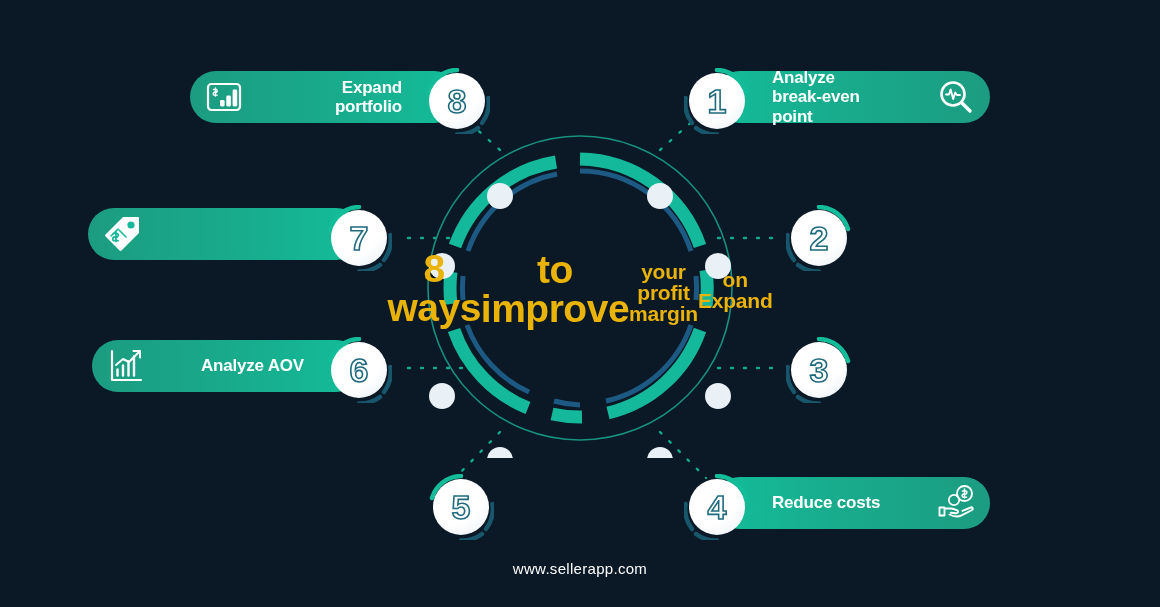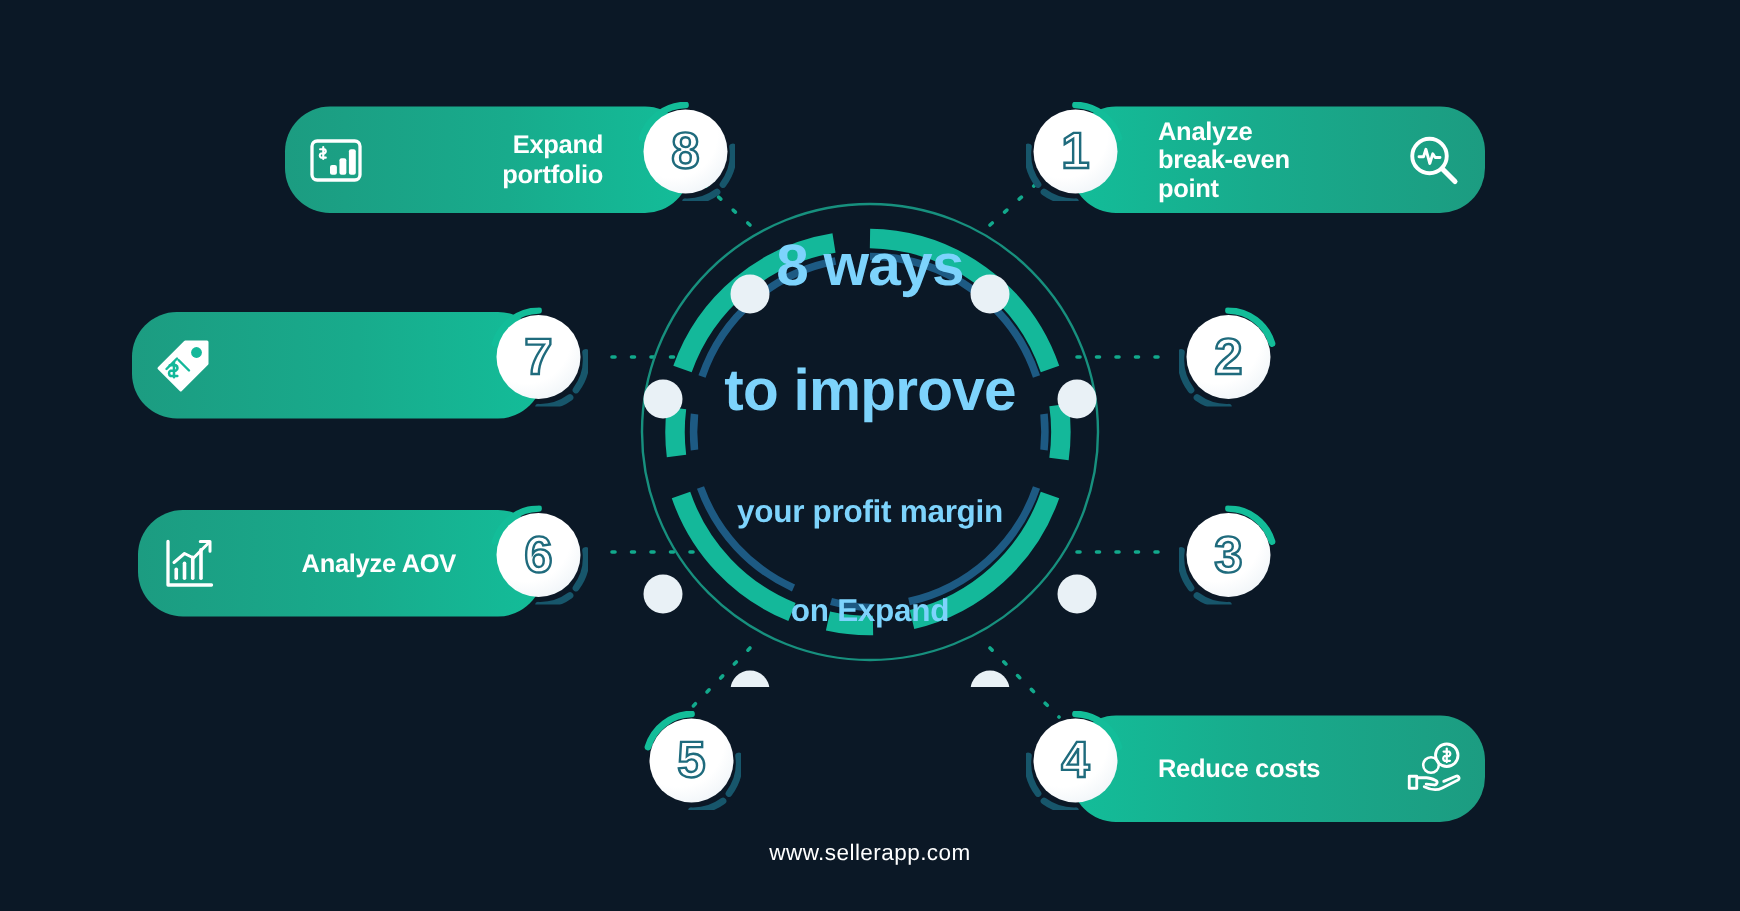--- a/index.html
+++ b/index.html
@@ -10,33 +10,33 @@
     overflow:hidden;
     position:relative;
   }
   .stage{position:absolute;inset:0;}
 
   
   .hub{position:absolute;left:450px;top:158px;width:260px;height:260px;}
   .hub svg{position:absolute;left:-40px;top:-40px;}
   .hub-text{
     position:absolute;inset:0;
-    display:flex;flex-direction:column;align-items:center;justify-content:space-between;
-    color:#7dd3fc;text-align:center;line-height:1.0;
+    display:flex;align-items:center;justify-content:center;
+    color:#eab308;text-align:center;line-height:1.0;
     pointer-events:none;
   }
   .hub-l1{font-size:39px;font-weight:700;letter-spacing:-.5px;}
   .hub-l2{font-size:39px;font-weight:700;letter-spacing:-.5px;margin-top:2px;}
   .hub-l3{font-size:21px;font-weight:700;margin-top:9px;letter-spacing:-.2px;}
   .hub-l4{font-size:21px;font-weight:700;margin-top:3px;letter-spacing:-.2px;}
 
   
   .item{position:absolute;height:66px;display:flex;align-items:center;}
   .pill{
-    position:absolute;top:3px;height:71px;border-radius:30px;
+    position:absolute;top:3px;height:52px;border-radius:30px;
     display:flex;align-items:center;box-sizing:border-box;
   }
   .pill.right{ 
     left:30px;right:0;
     background:linear-gradient(90deg,#13bd99 0%,#18ab8c 45%,#1c9c81 100%);
     padding-left:58px;padding-right:14px;
     justify-content:space-between;
   }
   .pill.left{ 
     left:0;right:30px;

